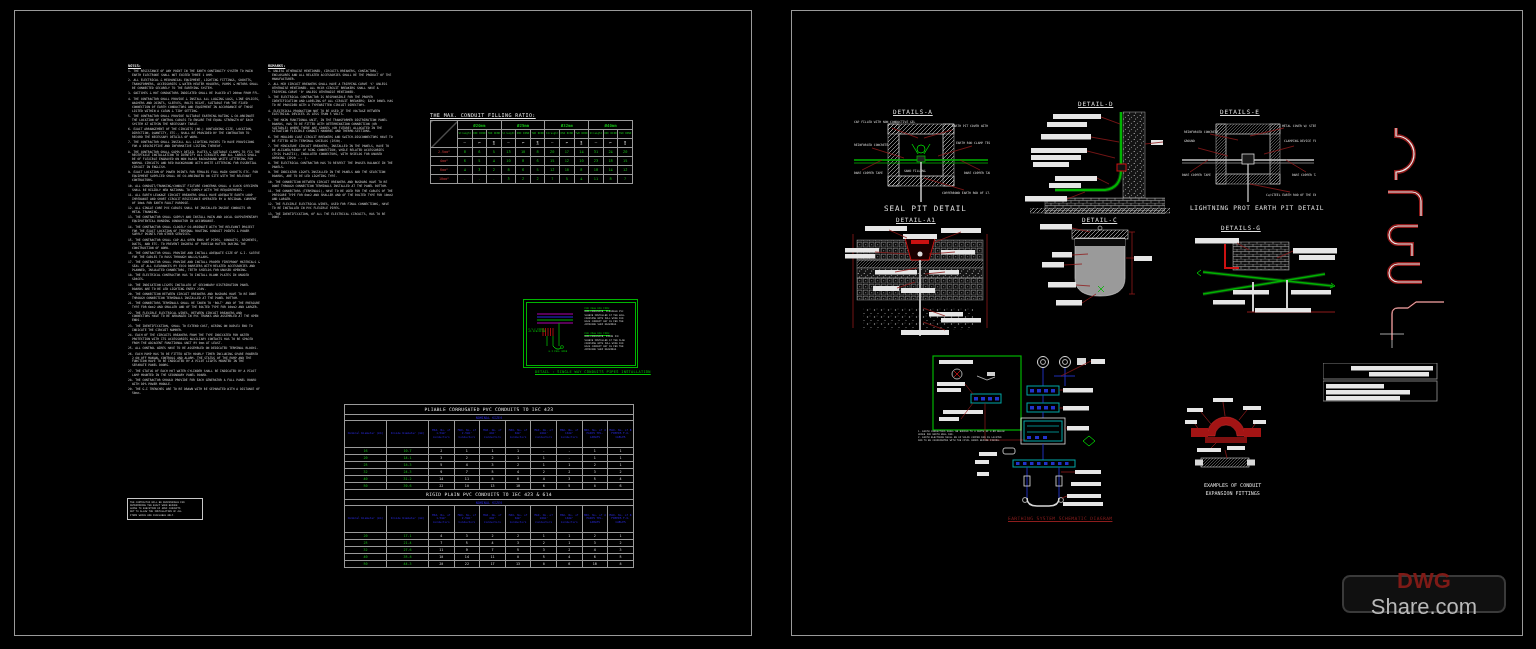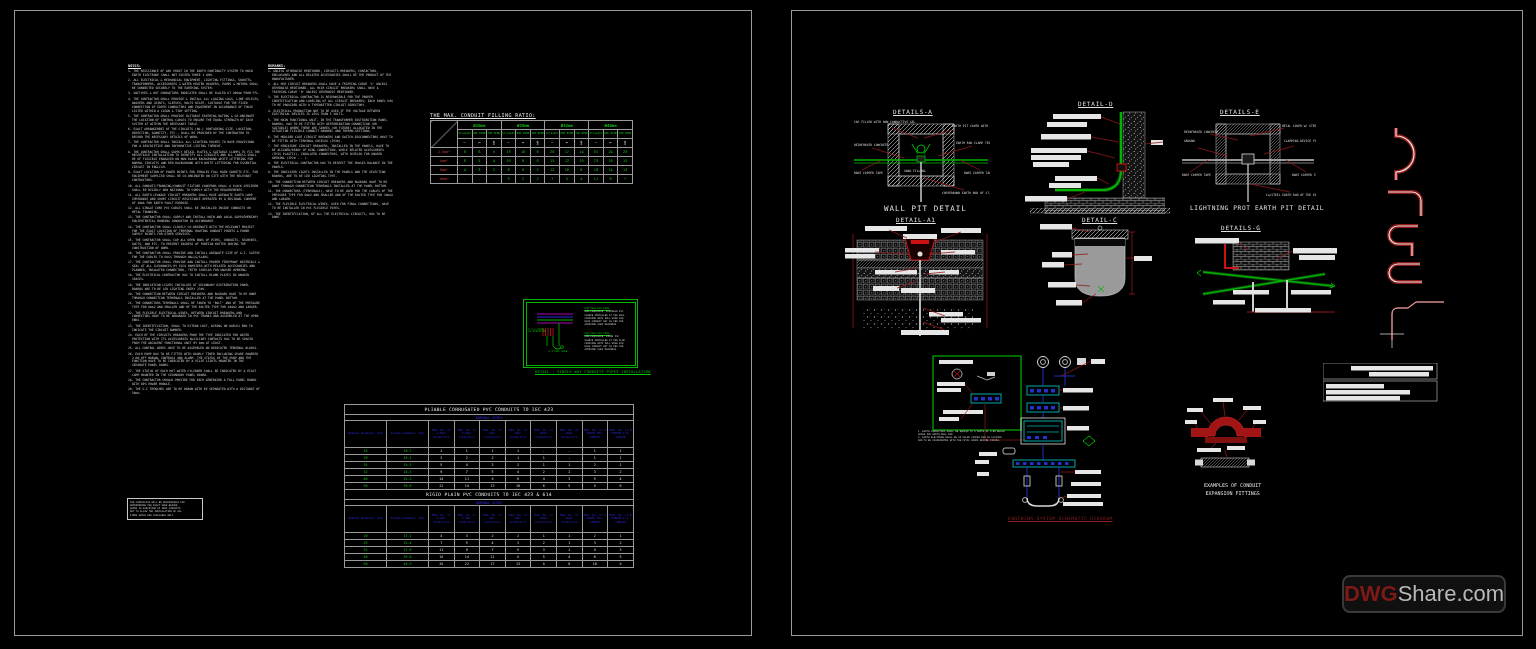--- a/index.html
+++ b/index.html
@@ -40,21 +40,21 @@
   
   #gbox{border:1px solid #00b400;padding:1.5px;}
   #gbox .inner{border:1px solid #00b400;width:100%;height:100%;position:relative;box-sizing:border-box;}
   .gcap{font-size:3.6px;color:#00c800;text-decoration:underline;letter-spacing:.3px;white-space:nowrap;}
   .gsm{font-size:2.4px;color:#00c800;line-height:1.2;}
   
   #corner-note{border:1px solid #c8c8c8;padding:2px;width:70px;}
   
   #logo{border:2px solid #3a3a3a;border-radius:8px;background:#101010;
         width:160px;height:34px;display:flex;align-items:center;justify-content:center;
-        font-family:"Liberation Sans",sans-serif;font-size:22px;font-weight:bold;}
+        font-family:"Liberation Sans",sans-serif;font-size:22px;font-weight:bold;flex-direction:column;}
   #logo .dwg{color:#7e1a16;} #logo .share{color:#b9b9b9;font-weight:normal;}
   svg{display:block;}
   .wbar{fill:#e6e6e6;}
   .rline{stroke:#8f1a1a;stroke-width:0.8;fill:none;}
 </style>
 </head>
 <body>
 
 <div id="stage">
 
@@ -526,21 +526,21 @@
     <path d="M66,20 L40,10 M72,20 L100,12 M52,40 L20,30 M86,38 L120,28 M30,42 L10,52 M108,42 L128,52 M72,60 L112,72" class="rline"></path>
     <text x="2" y="5" fill="#ddd" font-size="3">CAP FILLED WITH NON CONDUCTIVE GEL</text>
     <text x="100" y="9" fill="#ddd" font-size="3">EARTH PIT COVER WITH STEEL FRAME</text>
     <text x="2" y="28" fill="#ddd" font-size="3">REINFORCED CONCRETE</text>
     <text x="104" y="26" fill="#ddd" font-size="3">EARTH ROD CLAMP TEST JOINT</text>
     <text x="52" y="54" fill="#ddd" font-size="3">SAND FILLING</text>
     <text x="2" y="56" fill="#ddd" font-size="3">BARE COPPER TAPE</text>
     <text x="112" y="56" fill="#ddd" font-size="3">BARE COPPER TAPE</text>
     <text x="90" y="76" fill="#ddd" font-size="3">COPPERBOND EARTH ROD OF 17.2 MM DIAMETER</text>
   </svg>
-  <div class="abs dcap" style="left:884px;top:204px;">WALL  PIT  DETAIL</div>
+  <div class="abs dcap" style="left:884px;top:204px;">SEAL  PIT  DETAIL</div>
 
   <div class="abs dtitle" style="left:896px;top:216px;">DETAIL-A1</div>
   <svg class="abs" style="left:845px;top:224px;" width="150" height="112" viewBox="0 0 150 112">
     <rect x="12" y="16" width="126" height="20" fill="url(#blocks)" stroke="#999" stroke-width="0.5"></rect>
     <rect x="12" y="36" width="126" height="8" fill="url(#hatch2)" stroke="#999" stroke-width="0.5"></rect>
     <rect x="12" y="44" width="126" height="10" fill="url(#speck)" stroke="#999" stroke-width="0.5"></rect>
     <rect x="12" y="54" width="126" height="22" fill="url(#blocks)" stroke="#999" stroke-width="0.5"></rect>
     <rect x="18" y="84" width="110" height="22" fill="url(#soil)"></rect>
     <path d="M60,14 L66,36 L84,36 L90,14 Z" fill="#1a0000" stroke="#cc1111" stroke-width="1"></path>
     <rect x="58" y="10" width="34" height="5" fill="#e6e6e6"></rect>

